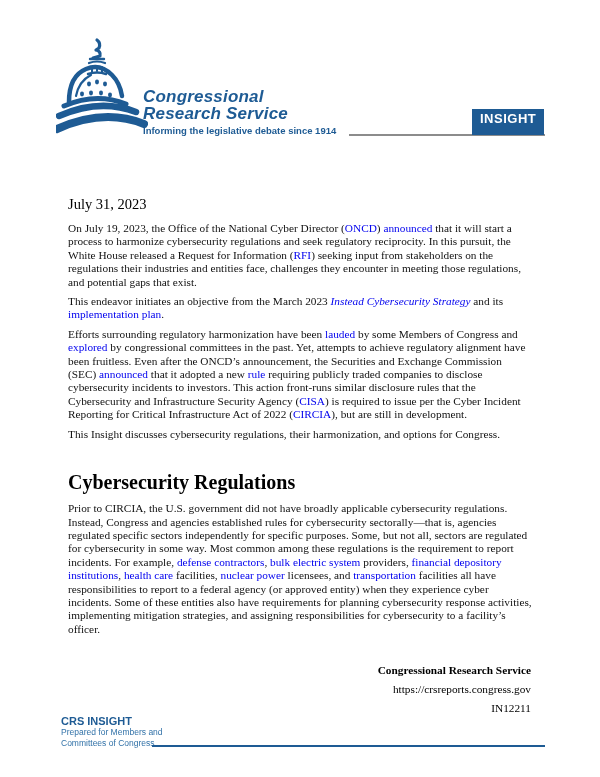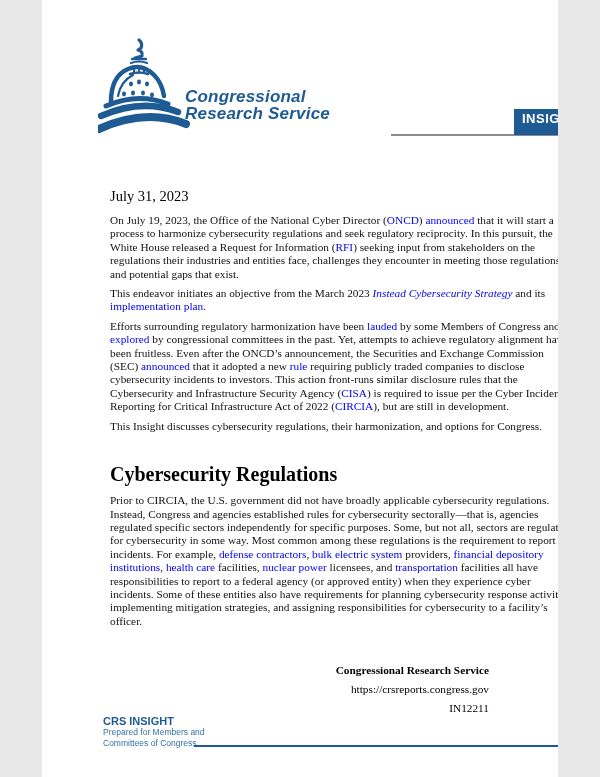--- a/index.html
+++ b/index.html
@@ -1,18 +1,18 @@
 <!DOCTYPE html>
 <html><head>
 <meta charset="utf-8">
 <style>
   html,body{margin:0;padding:0;background:#e8e8e8;}
   .page{
     position:relative;
-    width:516px;height:777px;
+    width:600px;height:777px;
     margin:0 auto;
     background:#ffffff;
     font-family:"Liberation Serif", serif;
     color:#111;
     overflow:hidden;
   }
   
   .logo-svg{position:absolute;left:56px;top:36px;}
   .logo-text{
     position:absolute;left:143px;top:88px;
@@ -36,21 +36,21 @@
     font-family:"Liberation Sans", sans-serif;
     font-weight:bold;font-size:13px;letter-spacing:.5px;
     padding:2px 8px 9px 8px;
   }
   
   .content{position:absolute;left:68px;top:180px;width:464px;}
   .doc-title{
     font-size:22.5px;font-weight:bold;line-height:31px;
     max-width:445px;color:#000;margin:0 0 24px 0;
   }
-  .doc-date{font-size:14.5px;margin:8px 0 9px 0;color:#000;}
+  .doc-date{font-size:14.5px;margin:16px 0 9px 0;color:#000;}
   .para{font-size:11.3px;line-height:13.4px;margin:0 0 6px 0;}
   .para:last-child{margin-bottom:4px;}
   .section-heading{
     font-size:20px;font-weight:bold;color:#000;
     margin:29px 0 8px 0;line-height:24px;
   }
   .link{color:#0000EE;cursor:pointer;}
   .italic{font-style:italic;}
   
   .footer-right{
@@ -97,20 +97,21 @@
       <path d="M8 70 Q40 56 70 68" stroke-width="5"></path>
       <path d="M3 80 Q44 62 80 76" stroke-width="6.5"></path>
       <path d="M1 93 Q48 72 88 88" stroke-width="8"></path>
     </g>
   </svg>
 
   <div class="logo-text">
     <div>Congressional</div>
     <div>Research Service</div>
   </div>
+  <div class="tagline">Informing the legislative debate since 1914</div>
   <div class="header-rule"></div>
   <div class="badge">INSIGHT</div>
 
   <div class="content">
     <div class="doc-date">July 31, 2023</div>
 
     <p class="para"><span>On July 19, 2023, the Office of the National Cyber Director (</span><span class="link">ONCD</span><span>) </span><span class="link">announced</span><span> that it will start a process to harmonize cybersecurity regulations and seek regulatory reciprocity. In this pursuit, the White House released a Request for Information (</span><span class="link">RFI</span><span>) seeking input from stakeholders on the regulations their industries and entities face, challenges they encounter in meeting those regulations, and potential gaps that exist.</span></p>
     <p class="para"><span>This endeavor initiates an objective from the March 2023 </span><span class="link italic">Instead Cybersecurity Strategy</span><span> and its </span><span class="link">implementation plan</span><span>.</span></p>
     <p class="para"><span>Efforts surrounding regulatory harmonization have been </span><span class="link">lauded</span><span> by some Members of Congress and </span><span class="link">explored</span><span> by congressional committees in the past. Yet, attempts to achieve regulatory alignment have been fruitless. Even after the ONCD’s announcement, the Securities and Exchange Commission (SEC) </span><span class="link">announced</span><span> that it adopted a new </span><span class="link">rule</span><span> requiring publicly traded companies to disclose cybersecurity incidents to investors. This action front-runs similar disclosure rules that the Cybersecurity and Infrastructure Security Agency (</span><span class="link">CISA</span><span>) is required to issue per the Cyber Incident Reporting for Critical Infrastructure Act of 2022 (</span><span class="link">CIRCIA</span><span>), but are still in development.</span></p>
     <p class="para"><span>This Insight discusses cybersecurity regulations, their harmonization, and options for Congress.</span></p>

